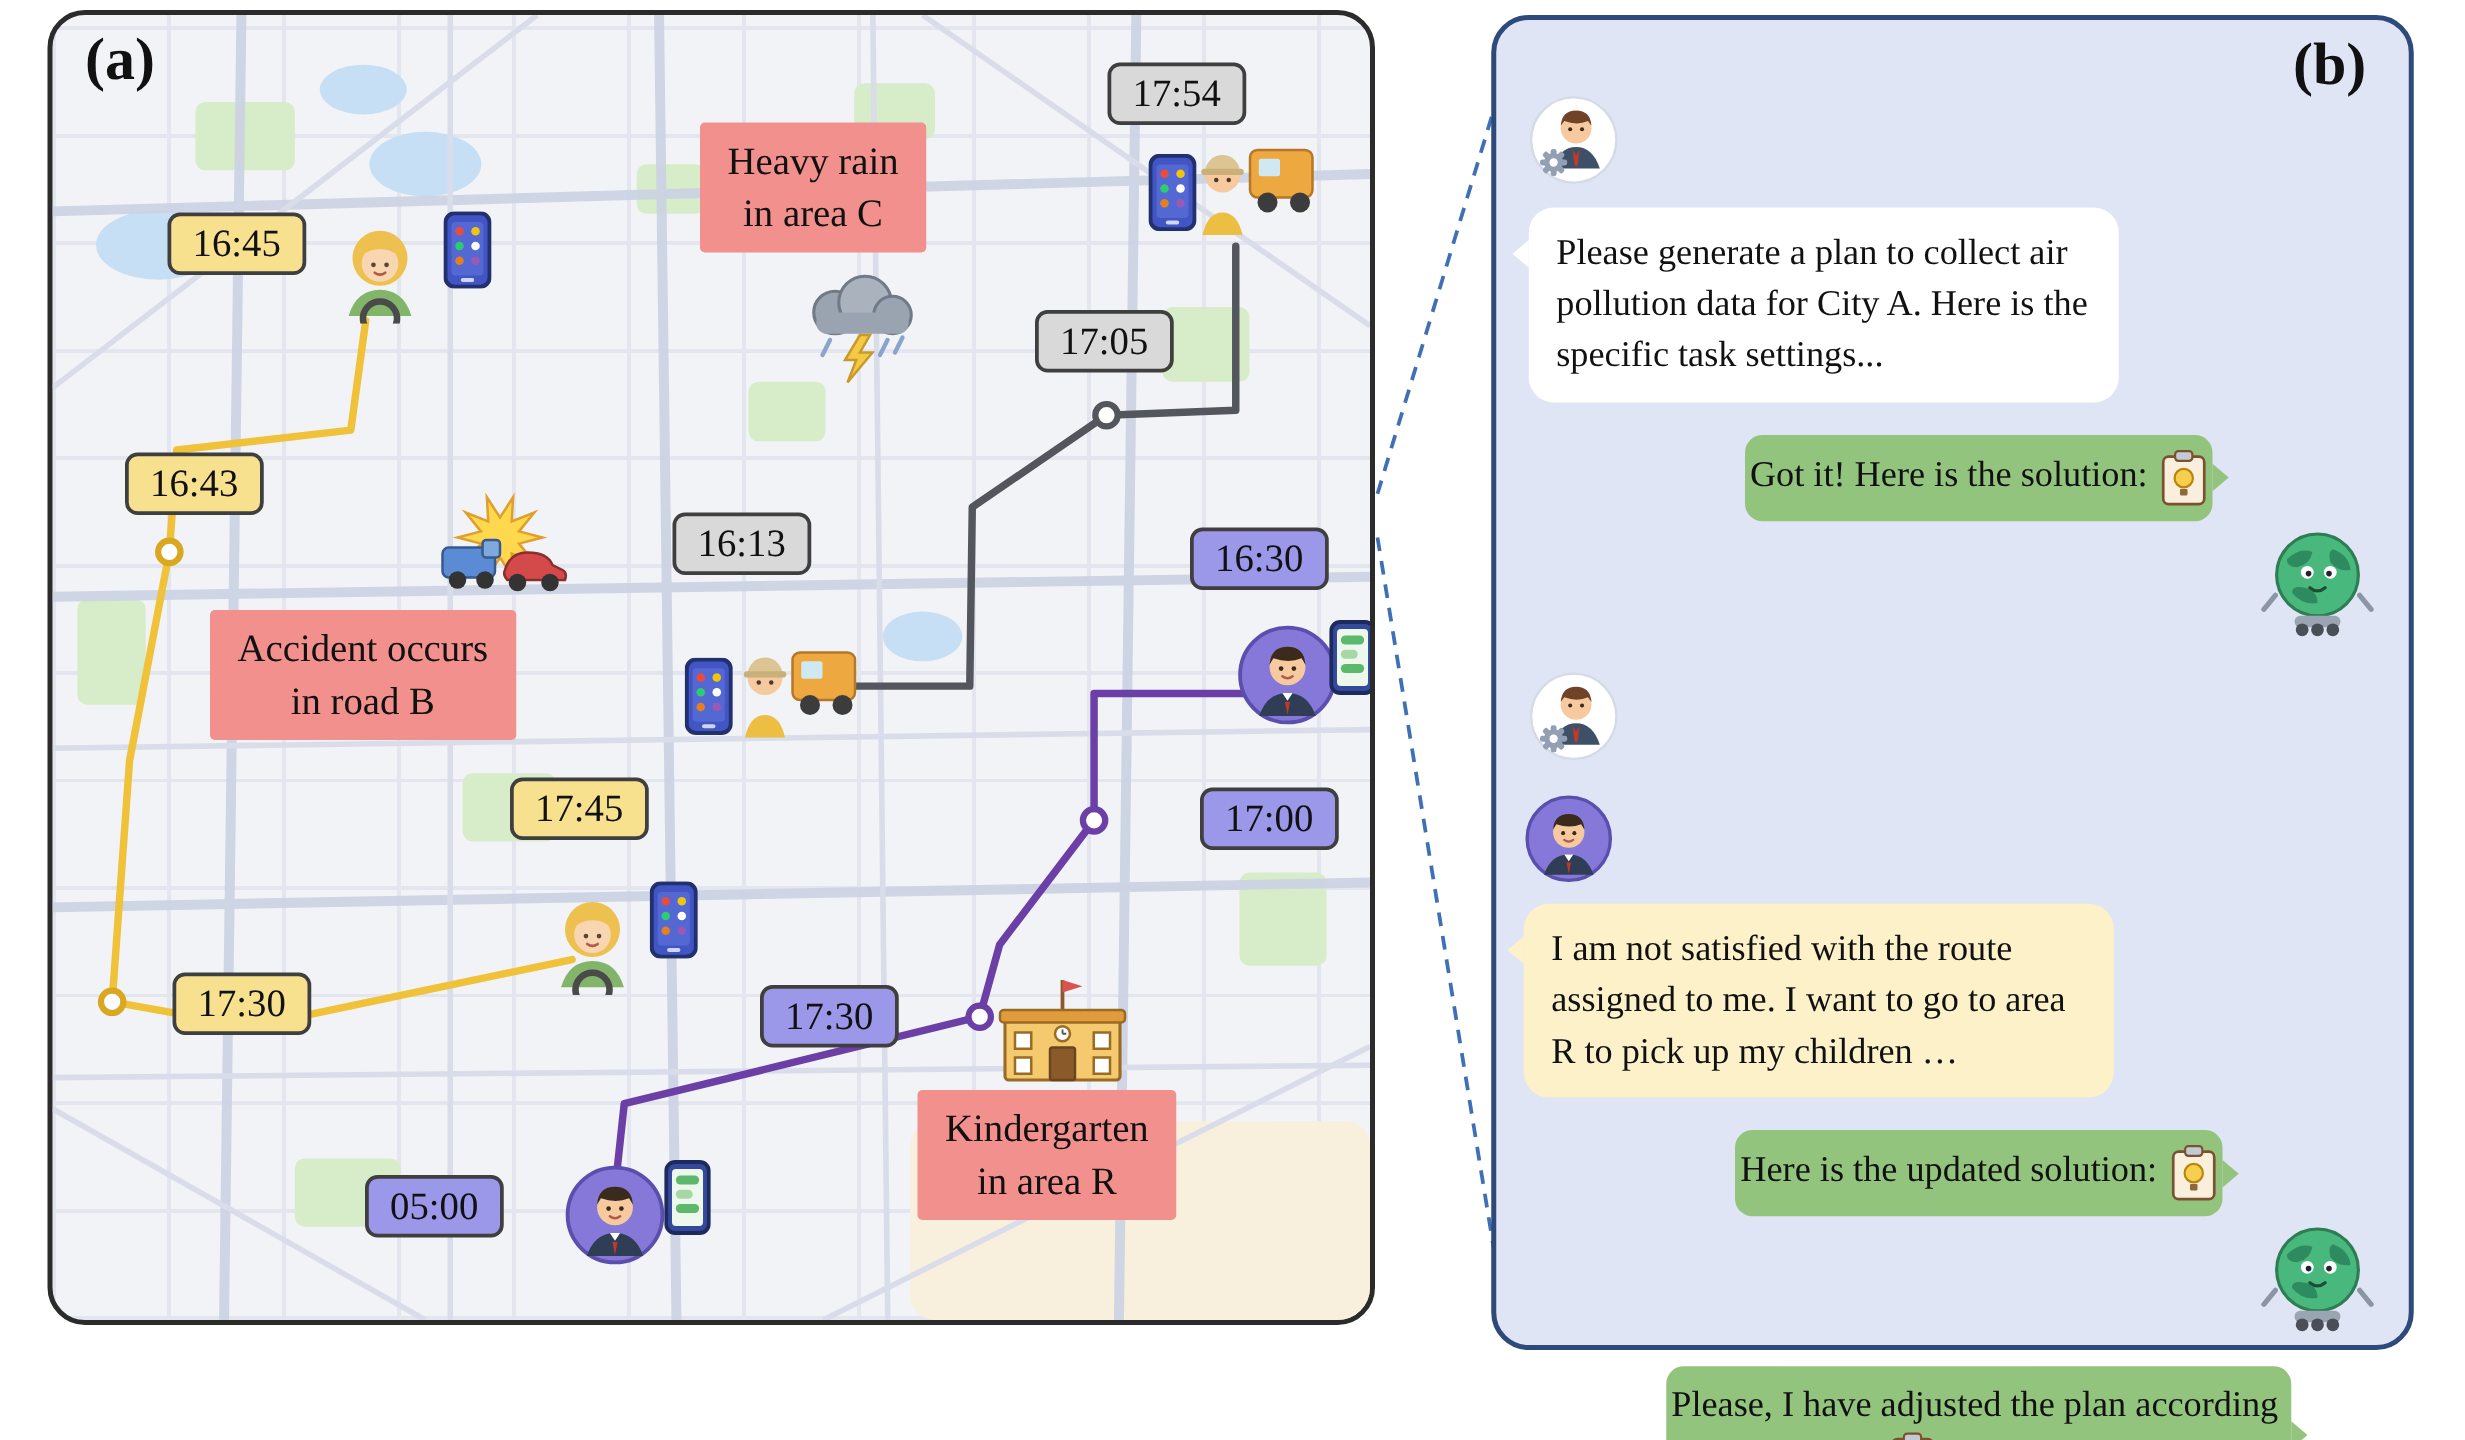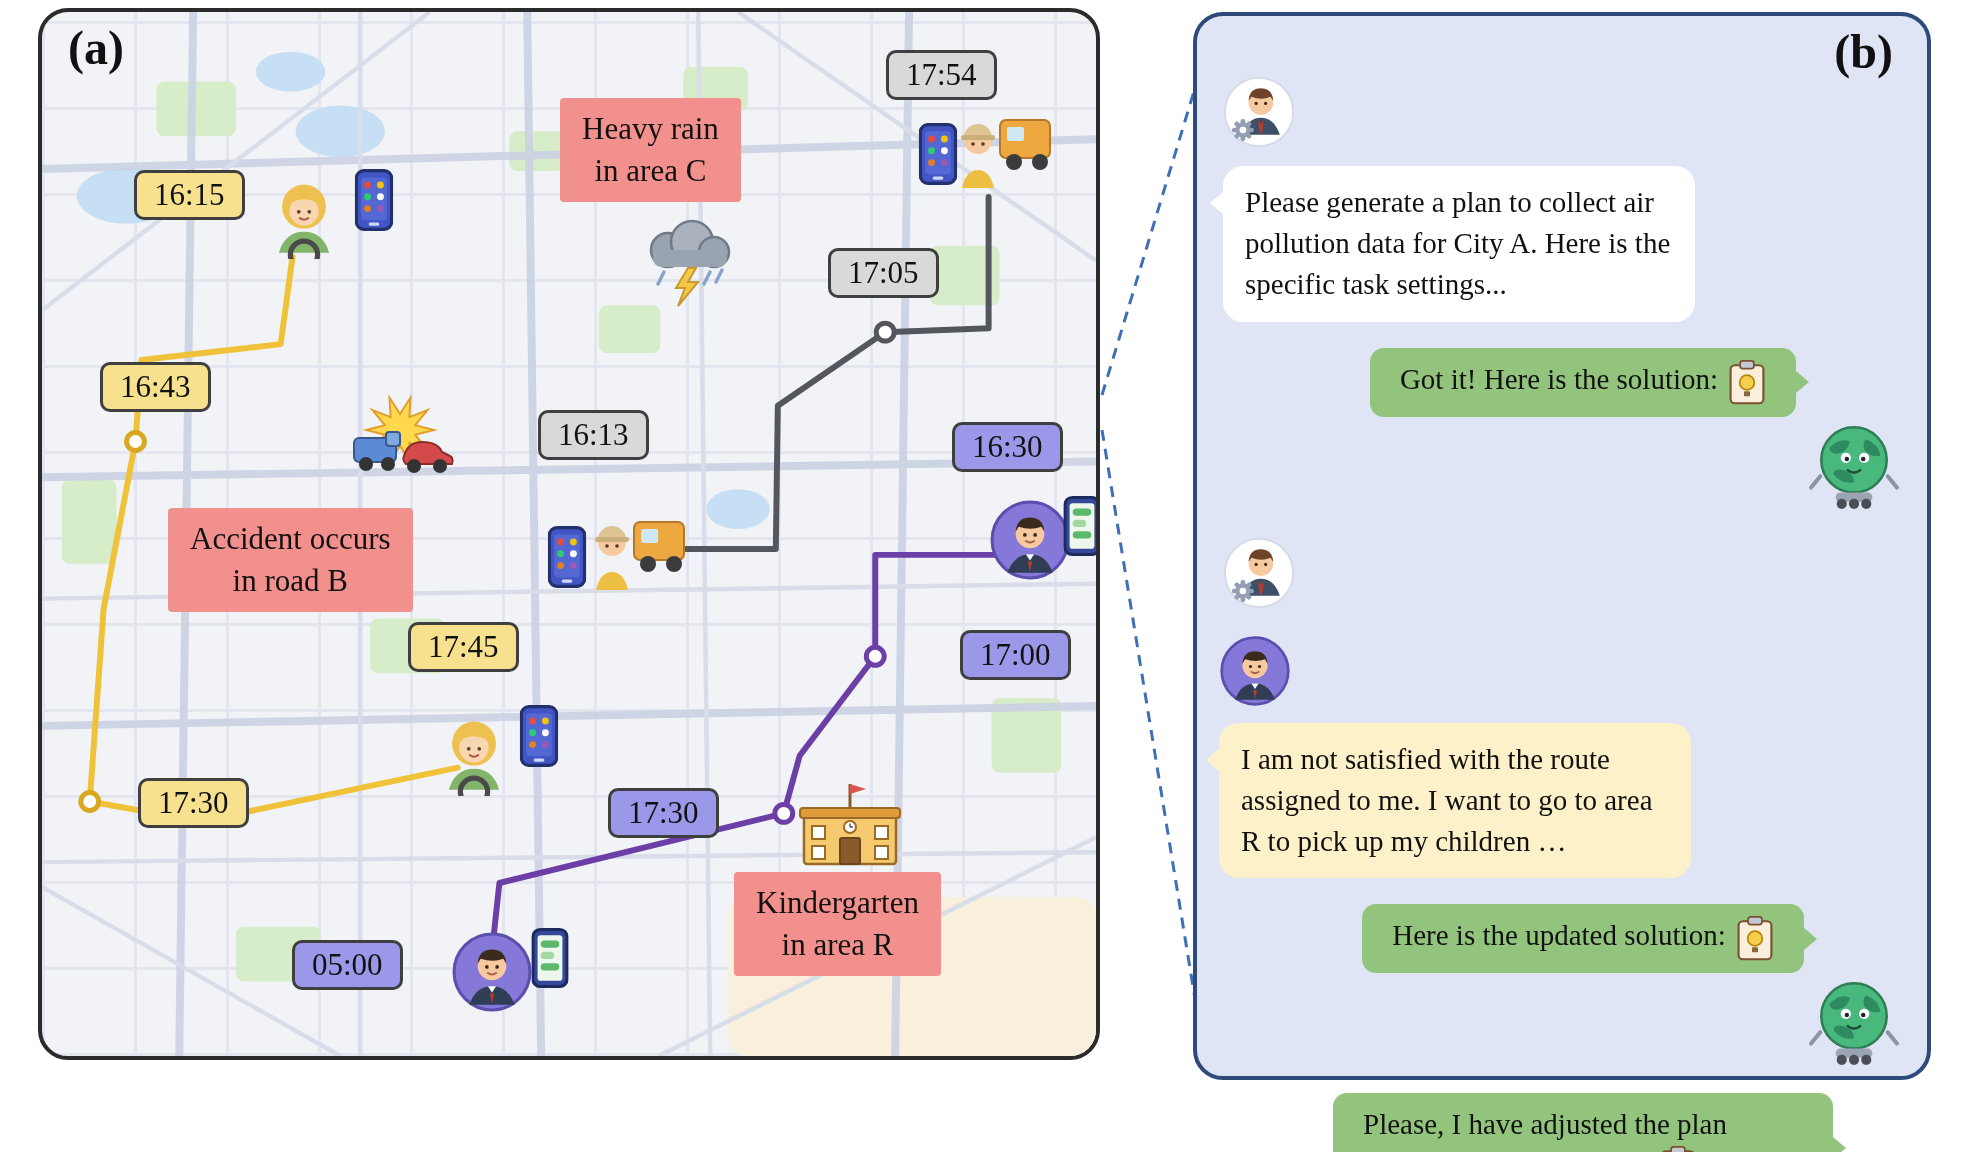--- a/index.html
+++ b/index.html
@@ -61,21 +61,21 @@
   .bubble.white{background:#ffffff;max-width:472px;}
   .bubble.white::before{
     content:"";position:absolute;left:-13px;top:26px;
     border:11px solid transparent;border-right:13px solid #ffffff;border-left:0;
   }
   .bubble.yellow{background:#fcf1c9;max-width:472px;}
   .bubble.yellow::before{
     content:"";position:absolute;left:-13px;top:26px;
     border:11px solid transparent;border-right:13px solid #fcf1c9;border-left:0;
   }
-  .bubble.green{background:#93c47d;border-radius:14px;padding:11px 30px;max-width:500px;}
+  .bubble.green{background:#93c47d;border-radius:14px;padding:11px 4px;max-width:500px;}
   .bubble.green::after{
     content:"";position:absolute;right:-13px;top:50%;margin-top:-11px;
     border:11px solid transparent;border-left:13px solid #93c47d;border-right:0;
   }
   .inline-clip{width:38px;height:47px;vertical-align:middle;margin-left:10px;display:inline-block;}
   .chat-ellipsis{
     text-align:center;font-weight:bold;font-size:48px;letter-spacing:5px;
     margin-top:12px;color:#111;
   }
   .symlib{position:absolute;width:0;height:0;overflow:hidden;}
@@ -273,35 +273,35 @@
         <circle cx="94" cy="432" r="9" stroke="#d9a820"></circle>
         <circle cx="48" cy="794" r="9" stroke="#d9a820"></circle>
         <circle cx="848" cy="322" r="9" stroke="#53575d"></circle>
         <circle cx="838" cy="648" r="9" stroke="#6b3fa6"></circle>
         <circle cx="746" cy="806" r="9" stroke="#6b3fa6"></circle>
       </g>
     </svg>
 
     <div class="corner-label a">(a)</div>
 
-    <div class="tlabel yellow" style="left:92px;top:158px">16:15</div>
+    <div class="tlabel yellow" style="left:92px;top:158px">16:45</div>
     <div class="tlabel yellow" style="left:58px;top:350px">16:43</div>
     <div class="tlabel yellow" style="left:366px;top:610px">17:45</div>
     <div class="tlabel yellow" style="left:96px;top:766px">17:30</div>
     <div class="tlabel gray" style="left:844px;top:38px">17:54</div>
     <div class="tlabel gray" style="left:786px;top:236px">17:05</div>
     <div class="tlabel gray" style="left:496px;top:398px">16:13</div>
     <div class="tlabel purple" style="left:910px;top:410px">16:30</div>
     <div class="tlabel purple" style="left:918px;top:618px">17:00</div>
     <div class="tlabel purple" style="left:566px;top:776px">17:30</div>
     <div class="tlabel purple" style="left:250px;top:928px">05:00</div>
 
     <div class="event-label" style="left:518px;top:86px">Heavy rain
 in area C</div>
-    <div class="event-label" style="left:126px;top:496px">Accident occurs
+    <div class="event-label" style="left:126px;top:476px">Accident occurs
 in road B</div>
     <div class="event-label" style="left:692px;top:860px">Kindergarten
 in area R</div>
 
     <div class="map-icon" style="left:262px;top:203px;width:88px;height:88px">
         <svg viewBox="0 0 84 84">
           <use href="#sym-woman-driver"></use>
         </svg>
       </div>
     <div class="map-icon" style="left:332px;top:188px;width:40px;height:62px">

